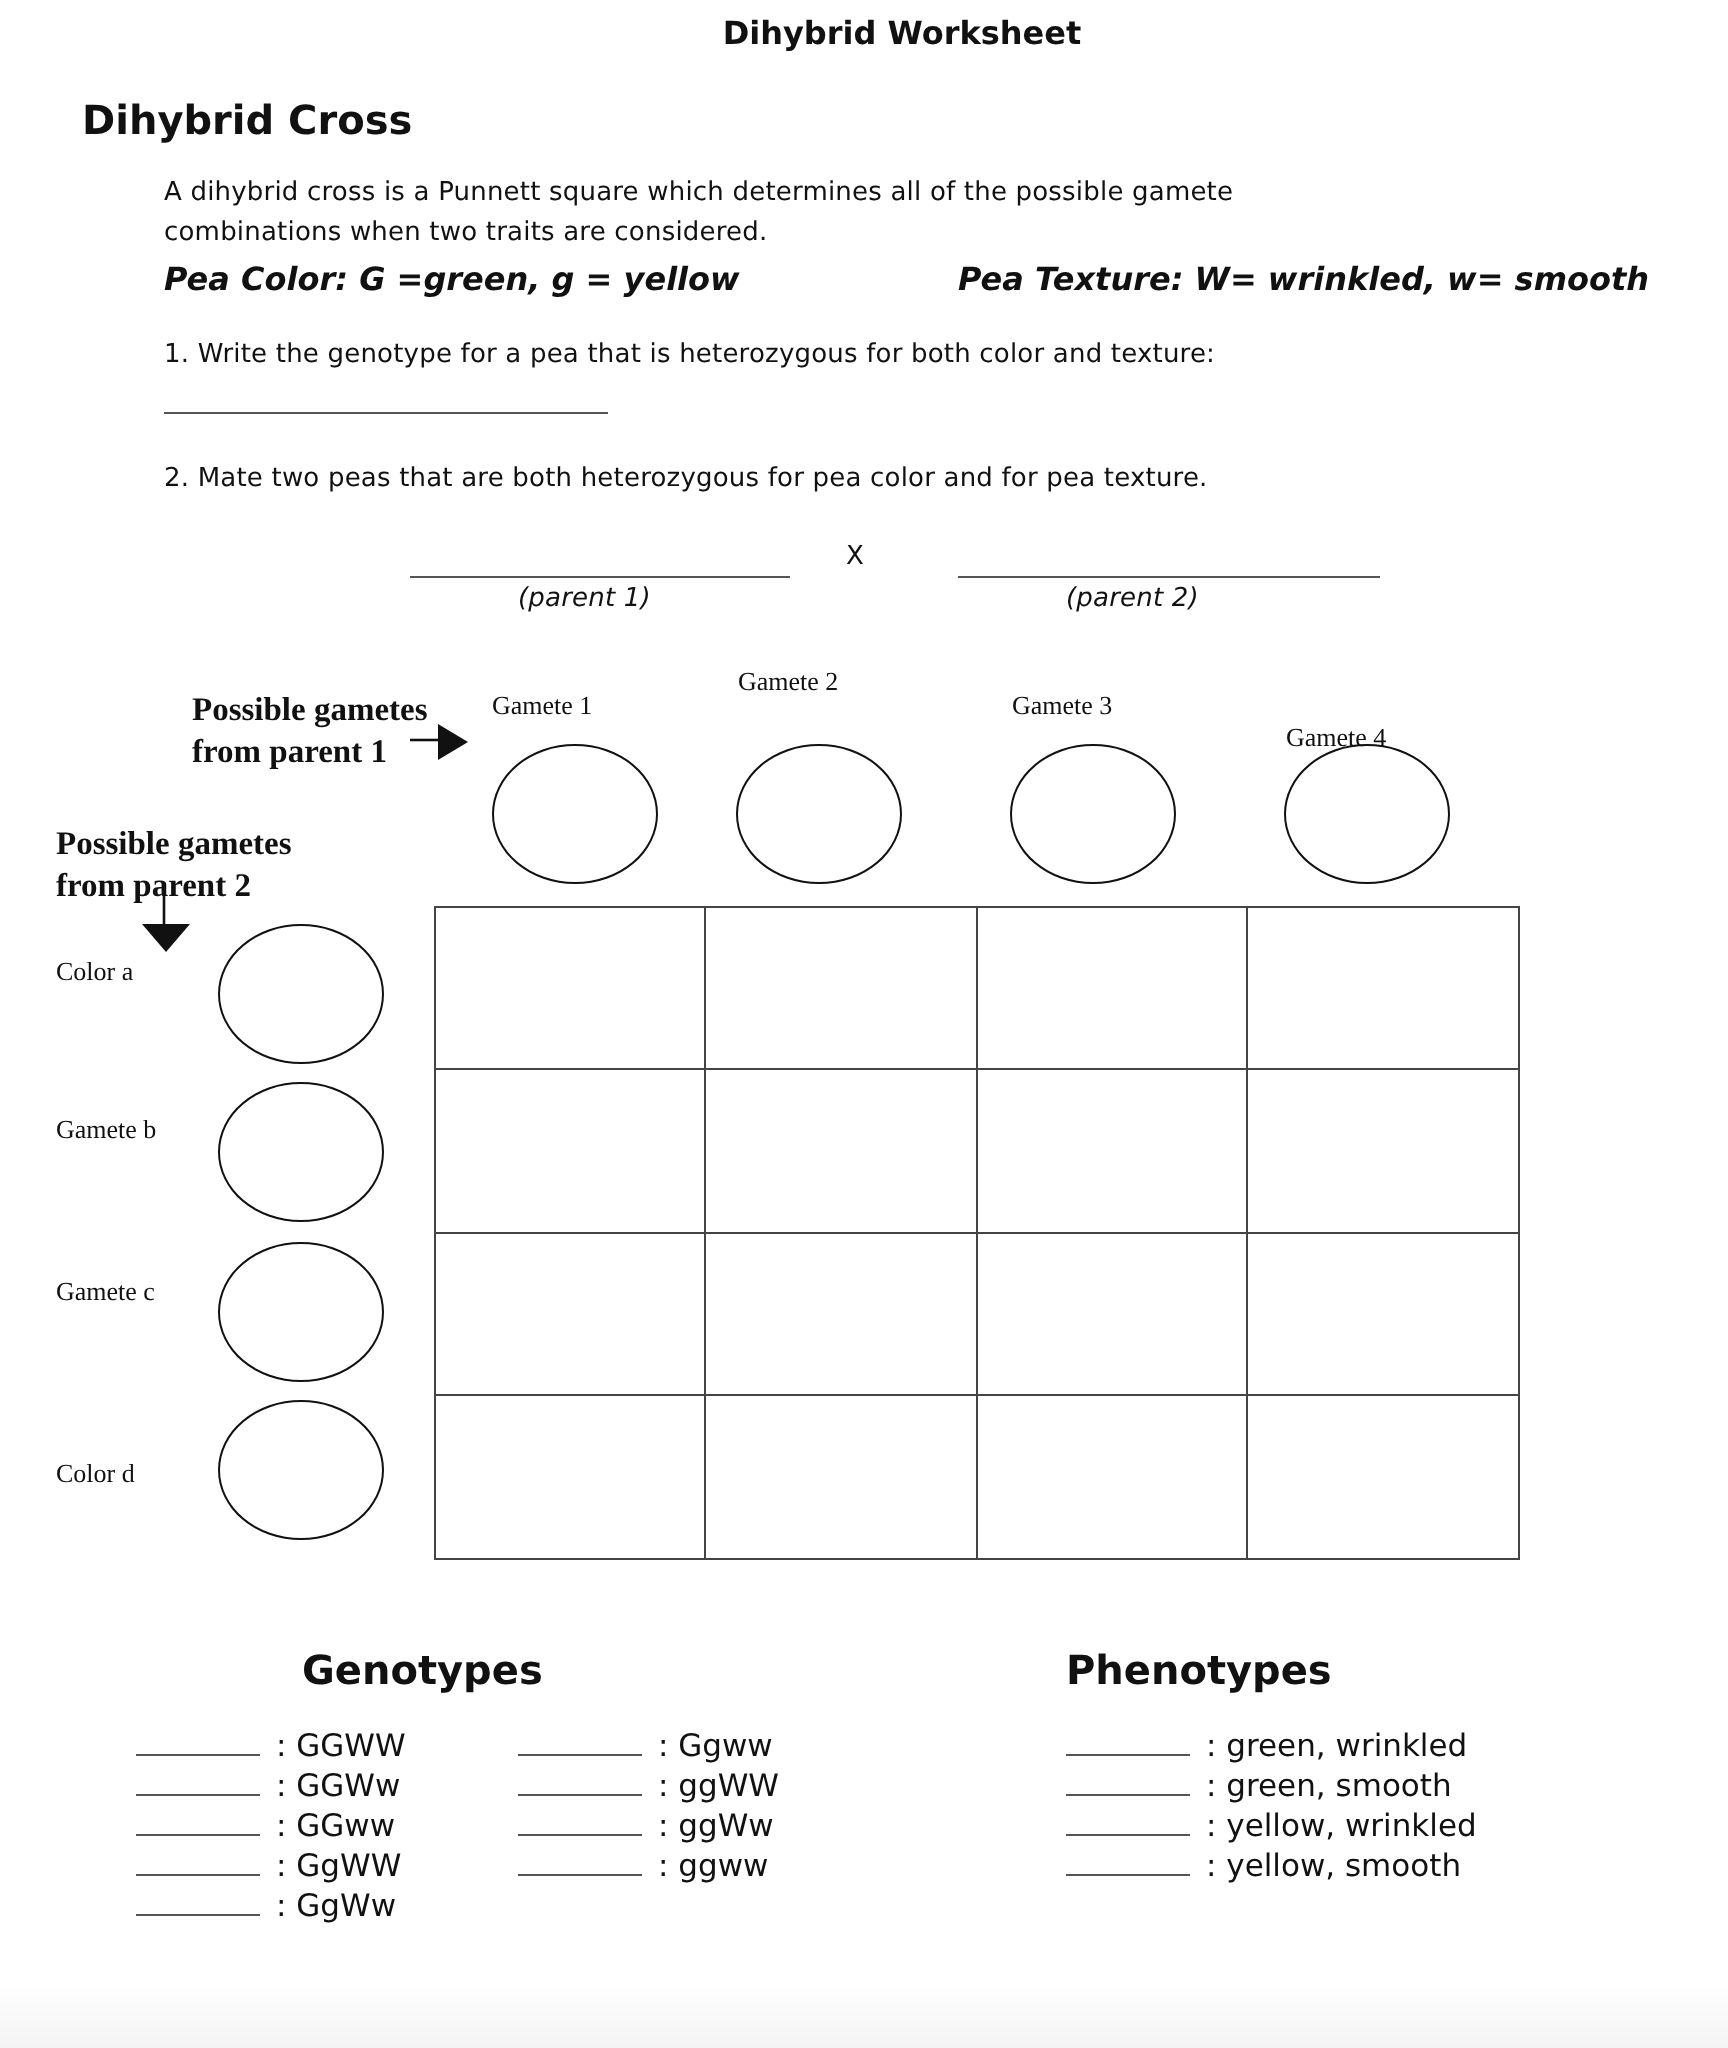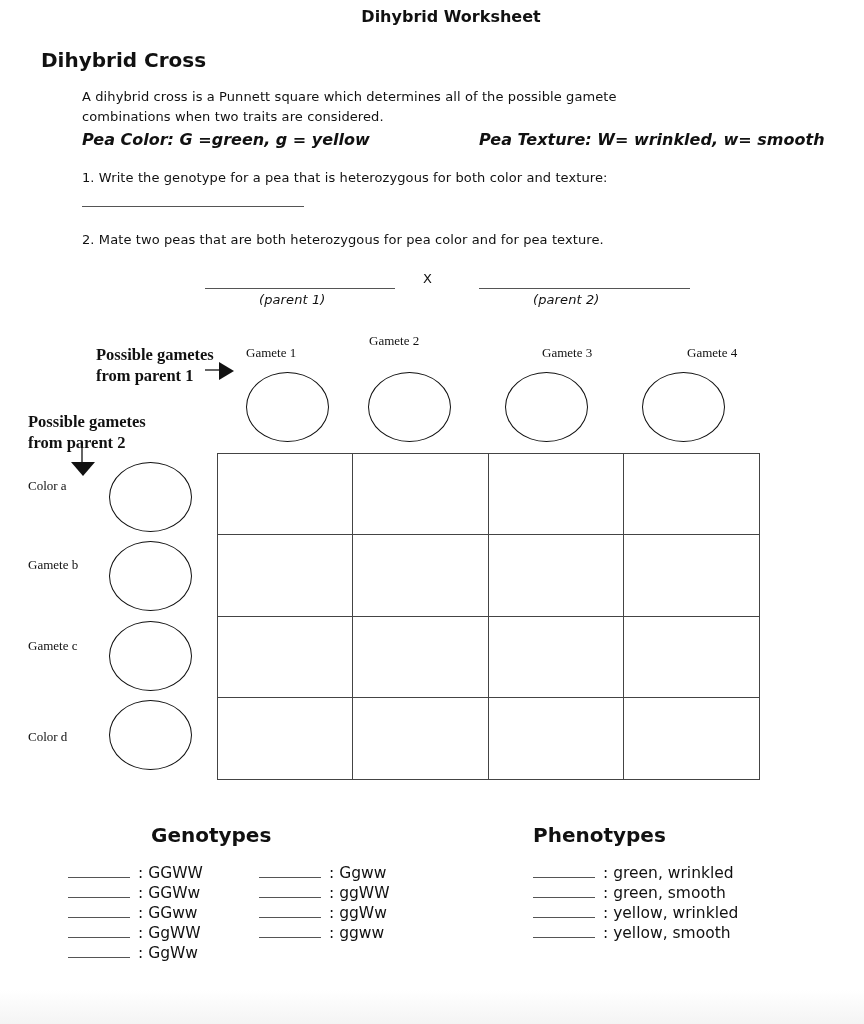--- a/index.html
+++ b/index.html
@@ -66,22 +66,22 @@
   <div>Possible gametes</div>
   <div>from parent 2</div>
 </div>
 <svg class="abs" style="left:70px; top:448px;" width="28" height="30">
   <line x1="12" y1="0" x2="12" y2="15" stroke="#111" stroke-width="1.3"></line>
   <polygon points="1,14 25,14 13,28" fill="#111"></polygon>
 </svg>
 
 <div class="abs serif-label" style="left:246px; top:345px;">Gamete 1</div>
 <div class="abs serif-label" style="left:369px; top:333px;">Gamete 2</div>
-<div class="abs serif-label" style="left:506px; top:345px;margin-left:36px;">Gamete 3</div>
-<div class="abs serif-label" style="left:643px; top:345px;margin-left:44px;">Gamete 4</div>
+<div class="abs serif-label" style="left:506px; top:345px;">Gamete 3</div>
+<div class="abs serif-label" style="left:643px; top:361px;">Gamete 4</div>
 
 <div class="ellipse" style="left:246px; top:372px; width:83px; height:70px;"></div>
 <div class="ellipse" style="left:368px; top:372px; width:83px; height:70px;"></div>
 <div class="ellipse" style="left:505px; top:372px; width:83px; height:70px;"></div>
 <div class="ellipse" style="left:642px; top:372px; width:83px; height:70px;"></div>
 
 <div class="abs serif-label" style="left:28px; top:478px;">Color a</div>
 <div class="abs serif-label" style="left:28px; top:557px;">Gamete b</div>
 <div class="abs serif-label" style="left:28px; top:638px;">Gamete c</div>
 <div class="abs serif-label" style="left:28px; top:729px;">Color d</div>

